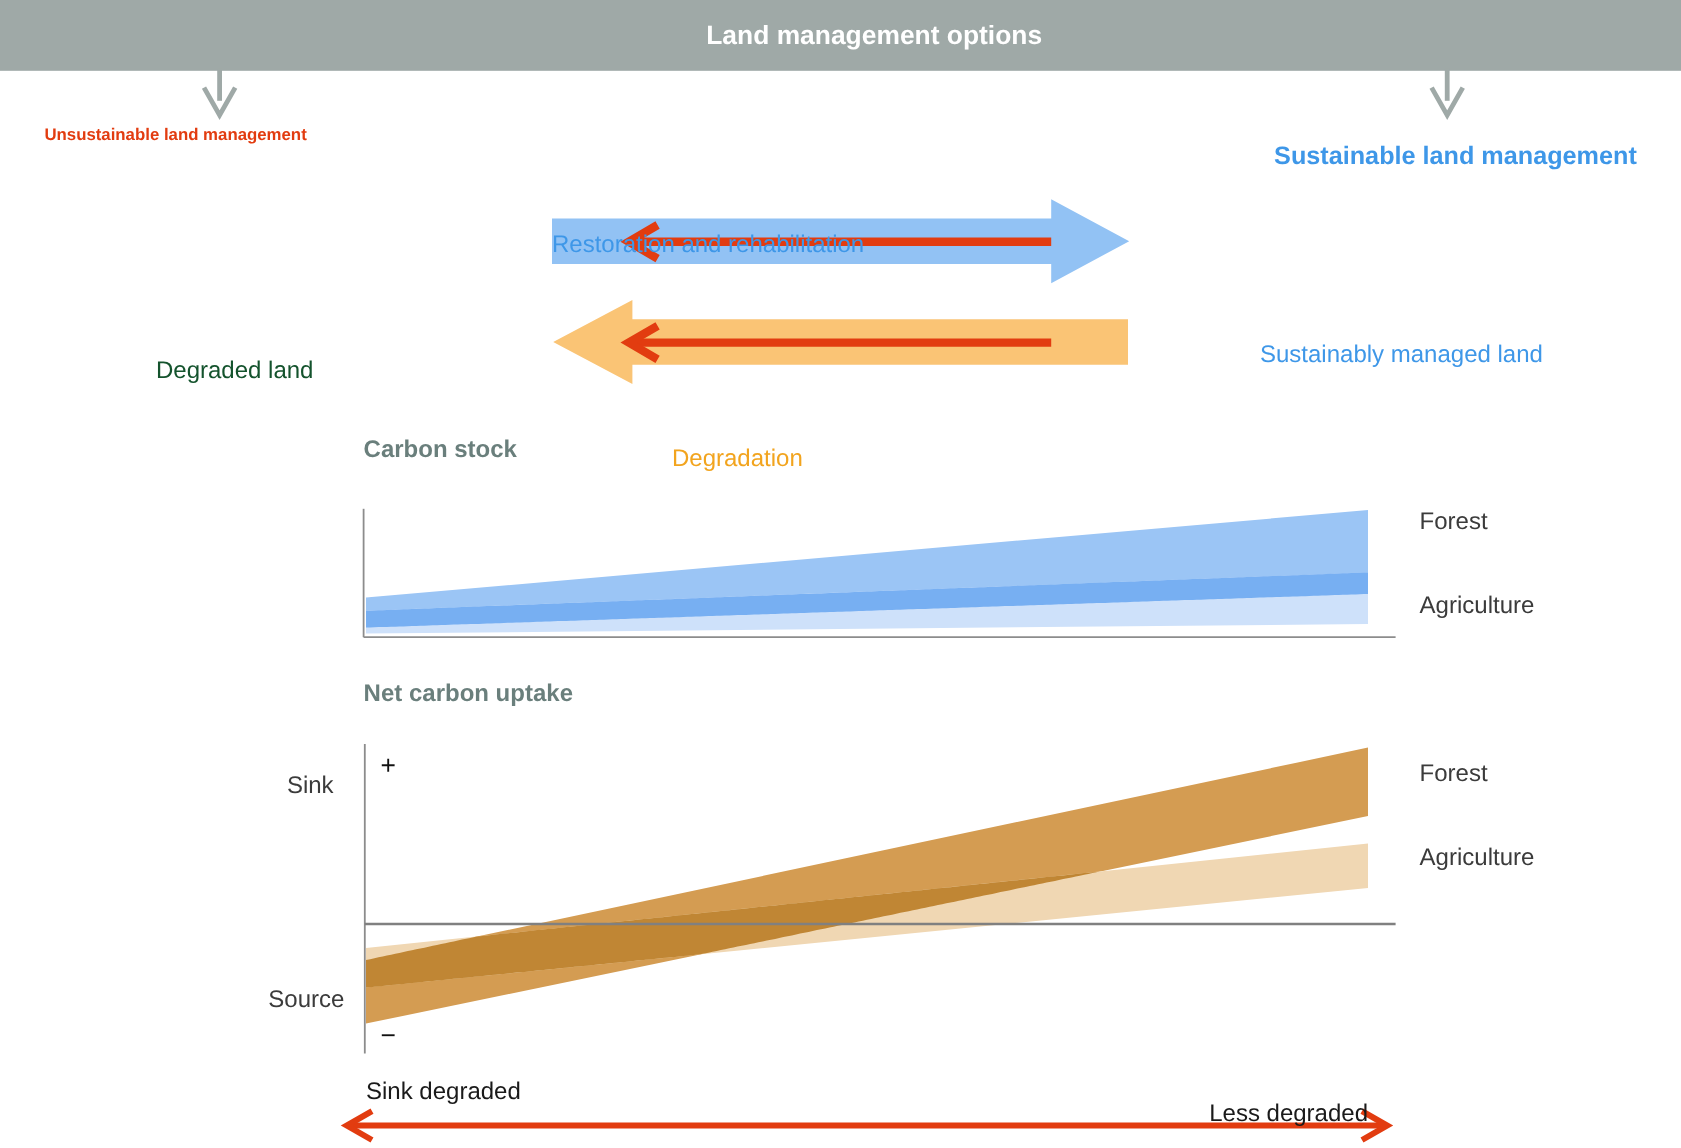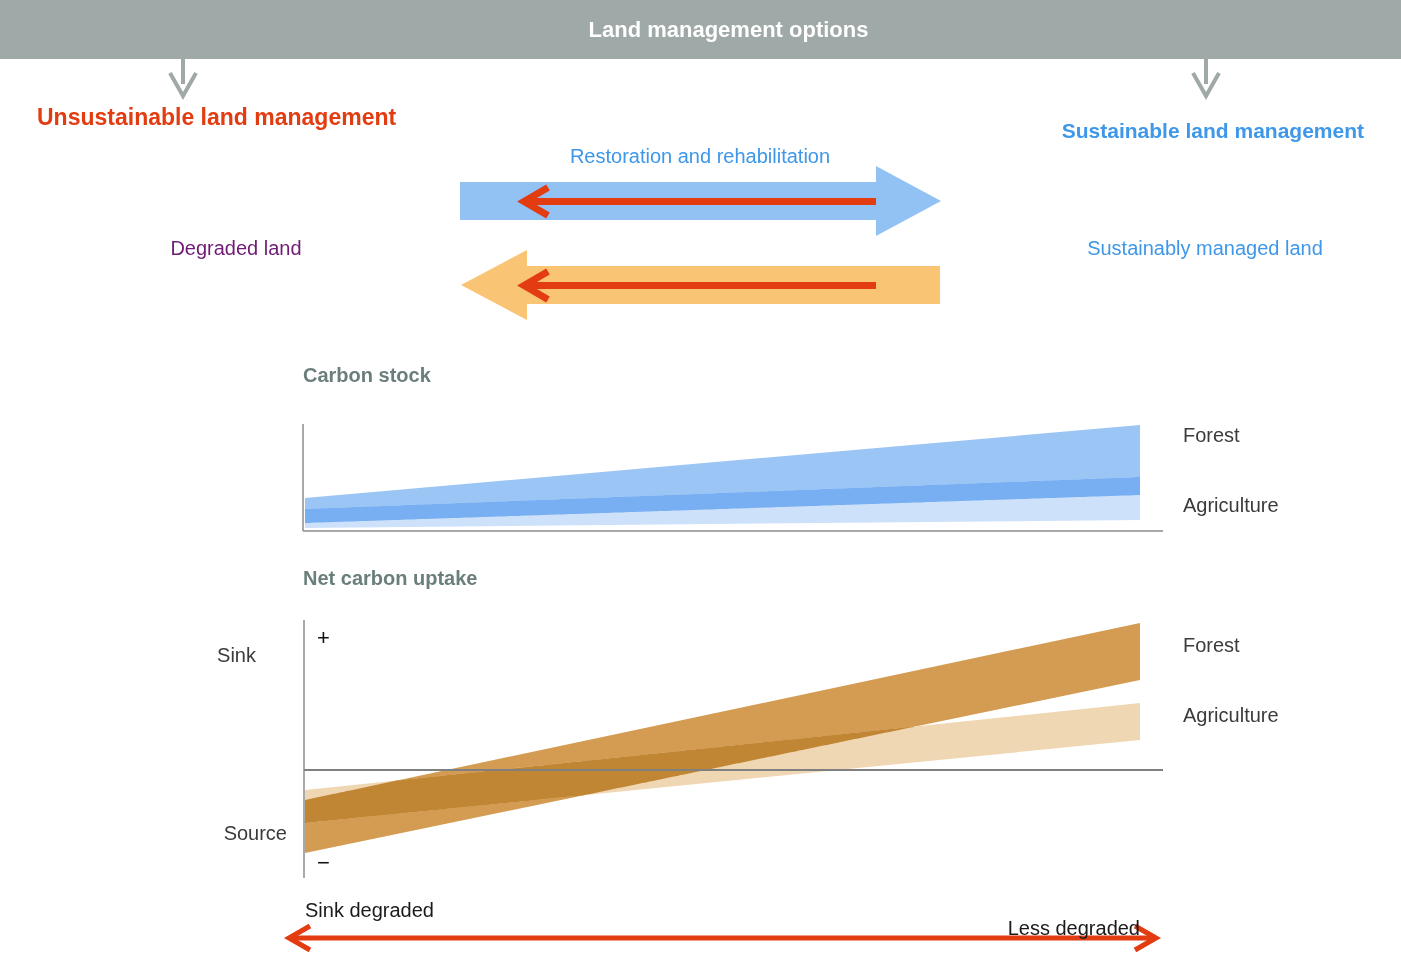--- a/index.html
+++ b/index.html
@@ -2,21 +2,21 @@
 <html><head>
 <meta charset="utf-8">
 <style>
   html,body{margin:0;padding:0;background:#ffffff;}
   #stage{position:relative;width:1401px;height:957px;background:#ffffff;overflow:hidden;
          font-family:"Liberation Sans", sans-serif;}
   #header-bar{position:absolute;left:0;top:0;width:1401px;height:59px;padding-left:28px;}
   #header-bar .title{width:100%;text-align:center;line-height:59px;font-size:22px;font-weight:bold;}
   .lbl{position:absolute;font-size:20px;color:#3b3b3b;white-space:nowrap;}
   .bold{font-weight:bold;}
-  .center{text-align:center;}
+  .center{margin-top:48px;}
   .right{text-align:right;margin-top:18px;}
   svg{position:absolute;left:0;top:0;}
 </style>
 </head>
 <body>
 
 <div id="stage">
 
   <div id="header-bar" style="background: rgb(159, 169, 167);">
     <div class="title" style="color: rgb(255, 255, 255);">Land management options</div>
@@ -65,38 +65,39 @@
     <path d="M304,620 V878" stroke="#8c8c8c" stroke-width="1.5" fill="none"></path>
     <path d="M304,770 H1163" stroke="#808080" stroke-width="2" fill="none"></path>
 
     <g>
       <path d="M293,938 H1152" fill="none" stroke-width="5" stroke="#e23c10"></path>
       <path d="M310,926 L289,938 L310,950" fill="none" stroke-width="5" stroke="#e23c10"></path>
       <path d="M1135,926 L1156,938 L1135,950" fill="none" stroke-width="5" stroke="#e23c10"></path>
     </g>
   </svg>
 
-  <div class="lbl bold" style="left: 37px; top: 104px; font-size: 23px; color: rgb(226, 60, 16);">Unsustainable land management</div>
+  <div class="lbl bold" style="left: 37px; top: 104px; font-size: 14px; color: rgb(226, 60, 16);">Unsustainable land management</div>
 
   <div class="lbl bold right" style="left: 1004px; top: 101px; width: 360px; font-size: 21px; color: rgb(62, 151, 232);">Sustainable land management</div>
 
   <div class="lbl center" style="left: 460px; top: 145px; width: 480px; color: rgb(62, 151, 232);">Restoration and rehabilitation</div>
 
-  <div class="lbl center" style="left: 130px; top: 237px; width: 212px; color: #701a75;">Degraded land</div>
+  <div class="lbl center" style="left: 130px; top: 250px; width: 212px; color: #14532d;">Degraded land</div>
 
 
   <div class="lbl center" style="left: 1050px; top: 237px; width: 310px; color: rgb(62, 151, 232);">Sustainably managed land</div>
 
+  <div class="lbl center" style="left: 560px; top: 323px; width: 280px; color: rgb(242, 164, 30);">Degradation</div>
 
   <div class="lbl bold" style="left: 303px; top: 364px; color: rgb(106, 127, 124);">Carbon stock</div>
   <div class="lbl" style="left:1183px;top:424px;">Forest</div>
   <div class="lbl" style="left:1183px;top:494px;">Agriculture</div>
 
   <div class="lbl bold" style="left: 303px; top: 567px; color: rgb(106, 127, 124);">Net carbon uptake</div>
-  <div class="lbl right" style="left:195px;top:626px;width:83px;text-align:center;">Sink</div>
+  <div class="lbl right" style="left:195px;top:626px;width:83px;">Sink</div>
   <div class="lbl" style="left:317px;top:625px;color:#111111;font-size:22px;">+</div>
   <div class="lbl right" style="left:195px;top:804px;width:92px;">Source</div>
   <div class="lbl" style="left:317px;top:850px;color:#111111;font-size:22px;">−</div>
   <div class="lbl" style="left:1183px;top:634px;">Forest</div>
   <div class="lbl" style="left:1183px;top:704px;">Agriculture</div>
 
   <div class="lbl" style="left:305px;top:899px;color:#1a1a1a;">Sink degraded</div>
   <div class="lbl right" style="left:890px;top:899px;width:250px;color:#1a1a1a;">Less degraded</div>
 
 </div>

